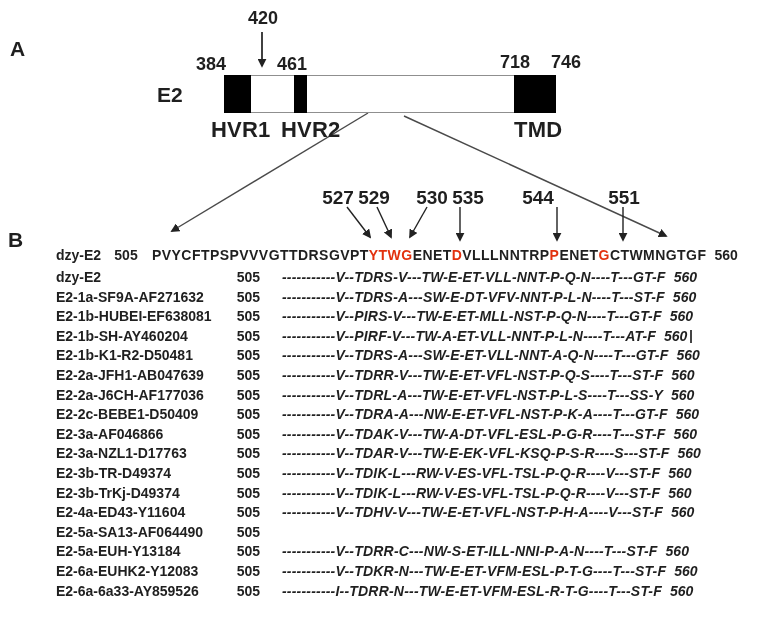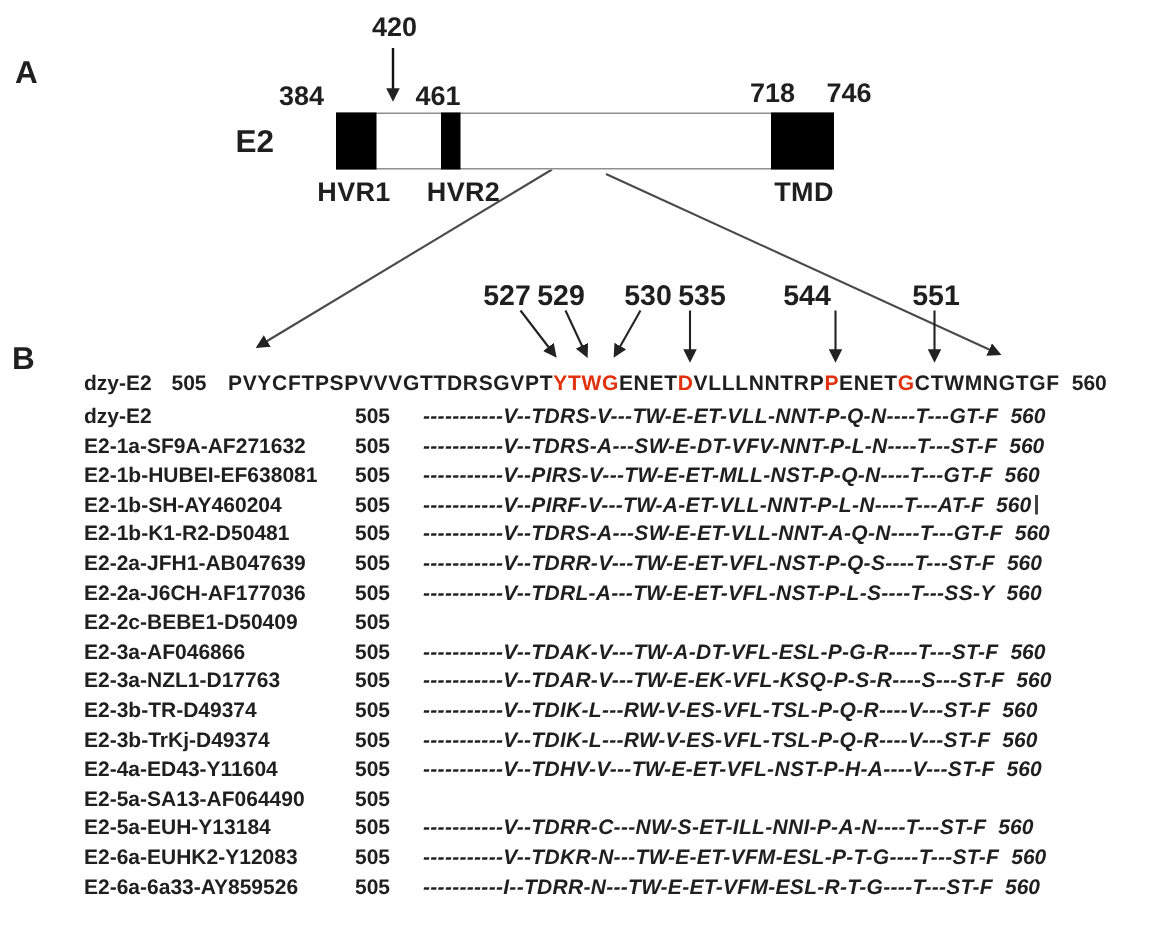--- a/index.html
+++ b/index.html
@@ -6,21 +6,21 @@
   body{
     position:relative;width:781px;height:619px;overflow:hidden;
     font-family:"Liberation Sans","DejaVu Sans",sans-serif;
     font-weight:700;color:#1f1f1f;
   }
   .abs{position:absolute;line-height:1;white-space:nowrap;}
   .ctr{text-align:center;}
   .rgt{text-align:right;}
   .big{font-size:21px;}
   .num{font-size:18px;}
-  .dom{font-size:18px;letter-spacing:.2px;}
+  .dom{font-size:22px;letter-spacing:.2px;}
   
   .bar{position:absolute;left:224px;top:75px;width:332px;height:38px;
        box-sizing:border-box;border:1.5px solid #8f8f8f;background:#fff;}
   .blk{position:absolute;top:75px;height:38px;background:#000;}
   #hvr1box{left:224px;width:27px;}
   #hvr2box{left:294px;width:13px;}
   #tmdbox{left:514px;width:42px;}
   
   .seqtxt{font-size:14px;letter-spacing:.45px;}
   .rowtxt{font-size:14px;letter-spacing:.2px;}
@@ -54,21 +54,21 @@
   <line x1="347" y1="207" x2="370" y2="237" stroke="#222" stroke-width="1.4" marker-end="url(#ah)"></line>
   <line x1="377" y1="207" x2="391" y2="237" stroke="#222" stroke-width="1.4" marker-end="url(#ah)"></line>
   <line x1="427" y1="207" x2="410" y2="237" stroke="#222" stroke-width="1.4" marker-end="url(#ah)"></line>
   <line x1="460" y1="207" x2="460" y2="240" stroke="#222" stroke-width="1.4" marker-end="url(#ah)"></line>
   <line x1="557" y1="207" x2="557" y2="240" stroke="#222" stroke-width="1.4" marker-end="url(#ah)"></line>
   <line x1="623" y1="207" x2="623" y2="240" stroke="#222" stroke-width="1.4" marker-end="url(#ah)"></line>
 </svg>
 
 <span class="abs big" style="left:10px;top:38px">A</span>
 <span class="abs num ctr" style="left:239px;top:9px;width:48px">420</span>
-<span class="abs num rgt" style="left:178px;top:55px;width:38px">384</span>
+<span class="abs num rgt" style="left:188px;top:55px;width:38px">384</span>
 <span class="abs num" style="left:277px;top:55px">461</span>
 <span class="abs num" style="left:500px;top:53px">718</span>
 <span class="abs num" style="left:551px;top:53px">746</span>
 <span class="abs big" style="left:157px;top:84px">E2</span>
 
 <div class="bar"></div>
 <div class="blk" id="hvr1box"></div>
 <div class="blk" id="hvr2box"></div>
 <div class="blk" id="tmdbox"></div>
 
@@ -123,20 +123,21 @@
       <span class="seq rowtxt"><span>-----------V--TDRR-V---TW-E-ET-VFL-NST-P-Q-S----T---ST-F</span><span class="endnum">560</span></span>
   </div>
   <div class="row">
     <span class="name">E2-2a-J6CH-AF177036</span>
       <span class="start">505</span>
       <span class="seq rowtxt"><span>-----------V--TDRL-A---TW-E-ET-VFL-NST-P-L-S----T---SS-Y</span><span class="endnum">560</span></span>
   </div>
   <div class="row">
     <span class="name">E2-2c-BEBE1-D50409</span>
       <span class="start">505</span>
+      <span class="seq rowtxt"><span>-----------V--TDRA-A---NW-E-ET-VFL-NST-P-K-A----T---GT-F</span><span class="endnum">560</span></span>
   </div>
   <div class="row">
     <span class="name">E2-3a-AF046866</span>
       <span class="start">505</span>
       <span class="seq rowtxt"><span>-----------V--TDAK-V---TW-A-DT-VFL-ESL-P-G-R----T---ST-F</span><span class="endnum">560</span></span>
   </div>
   <div class="row">
     <span class="name">E2-3a-NZL1-D17763</span>
       <span class="start">505</span>
       <span class="seq rowtxt"><span>-----------V--TDAR-V---TW-E-EK-VFL-KSQ-P-S-R----S---ST-F</span><span class="endnum">560</span></span>

